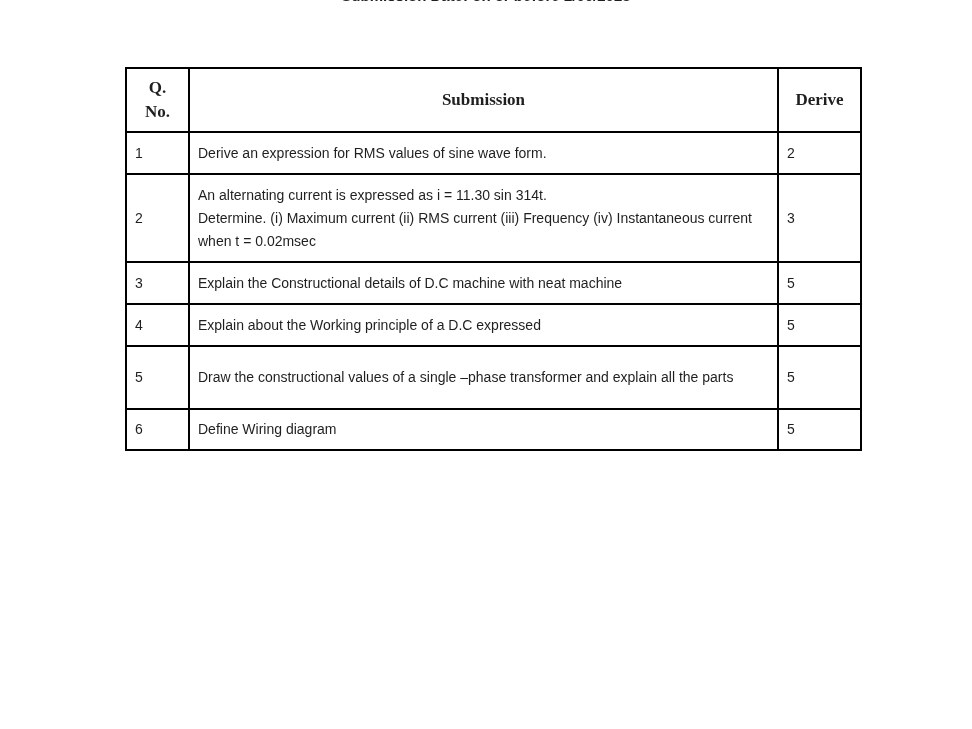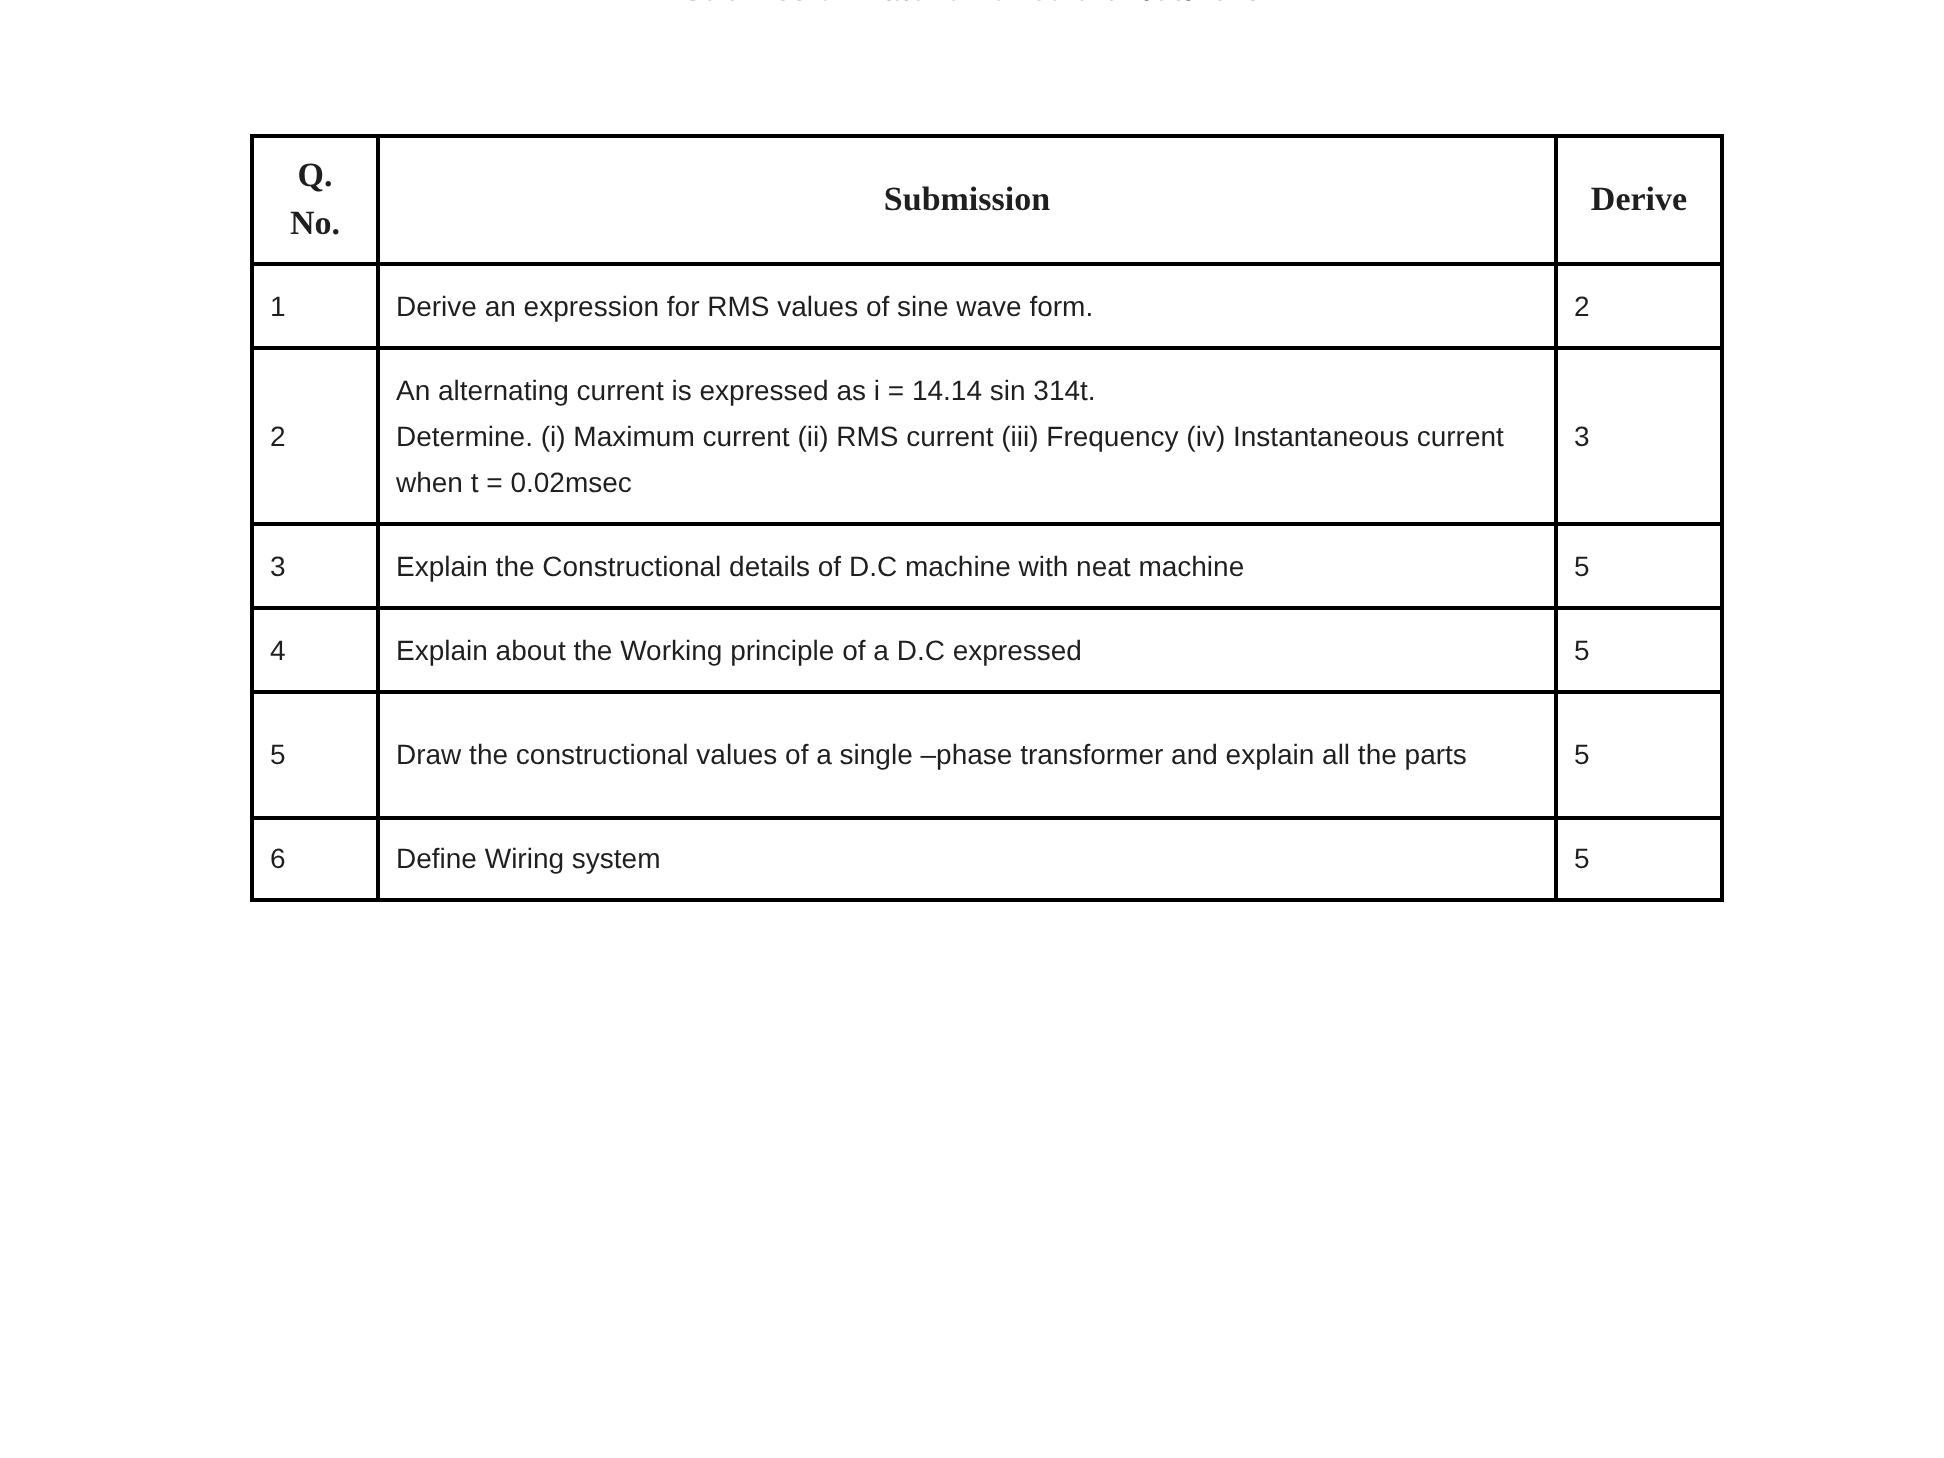--- a/index.html
+++ b/index.html
@@ -88,40 +88,40 @@
       </tr>
     </thead>
     <tbody>
       <tr class="r-1">
         <td class="cell-no">1</td>
         <td class="cell-question">Derive an expression for RMS values of sine wave form.</td>
         <td class="cell-marks">2</td>
       </tr>
       <tr class="r-2">
         <td class="cell-no">2</td>
-        <td class="cell-question">An alternating current is expressed as i = 14.14 sin 314t.
+        <td class="cell-question">An alternating current is expressed as i = 11.30 sin 314t.
 Determine.  (i) Maximum current (ii) RMS current (iii) Frequency (iv) Instantaneous current when t = 0.02msec</td>
         <td class="cell-marks">3</td>
       </tr>
       <tr class="r-3">
         <td class="cell-no">3</td>
         <td class="cell-question">Explain the Constructional details of D.C machine with neat machine</td>
         <td class="cell-marks">5</td>
       </tr>
       <tr class="r-4">
         <td class="cell-no">4</td>
         <td class="cell-question">Explain about the Working principle of a D.C expressed</td>
         <td class="cell-marks">5</td>
       </tr>
       <tr class="r-5">
         <td class="cell-no">5</td>
         <td class="cell-question">Draw the constructional values of a single –phase transformer and explain all the parts</td>
         <td class="cell-marks">5</td>
       </tr>
       <tr class="r-6">
         <td class="cell-no">6</td>
-        <td class="cell-question">Define Wiring system</td>
+        <td class="cell-question">Define Wiring diagram</td>
         <td class="cell-marks">5</td>
       </tr>
     </tbody>
   </table>
 
 </div>
 
 </body></html>

